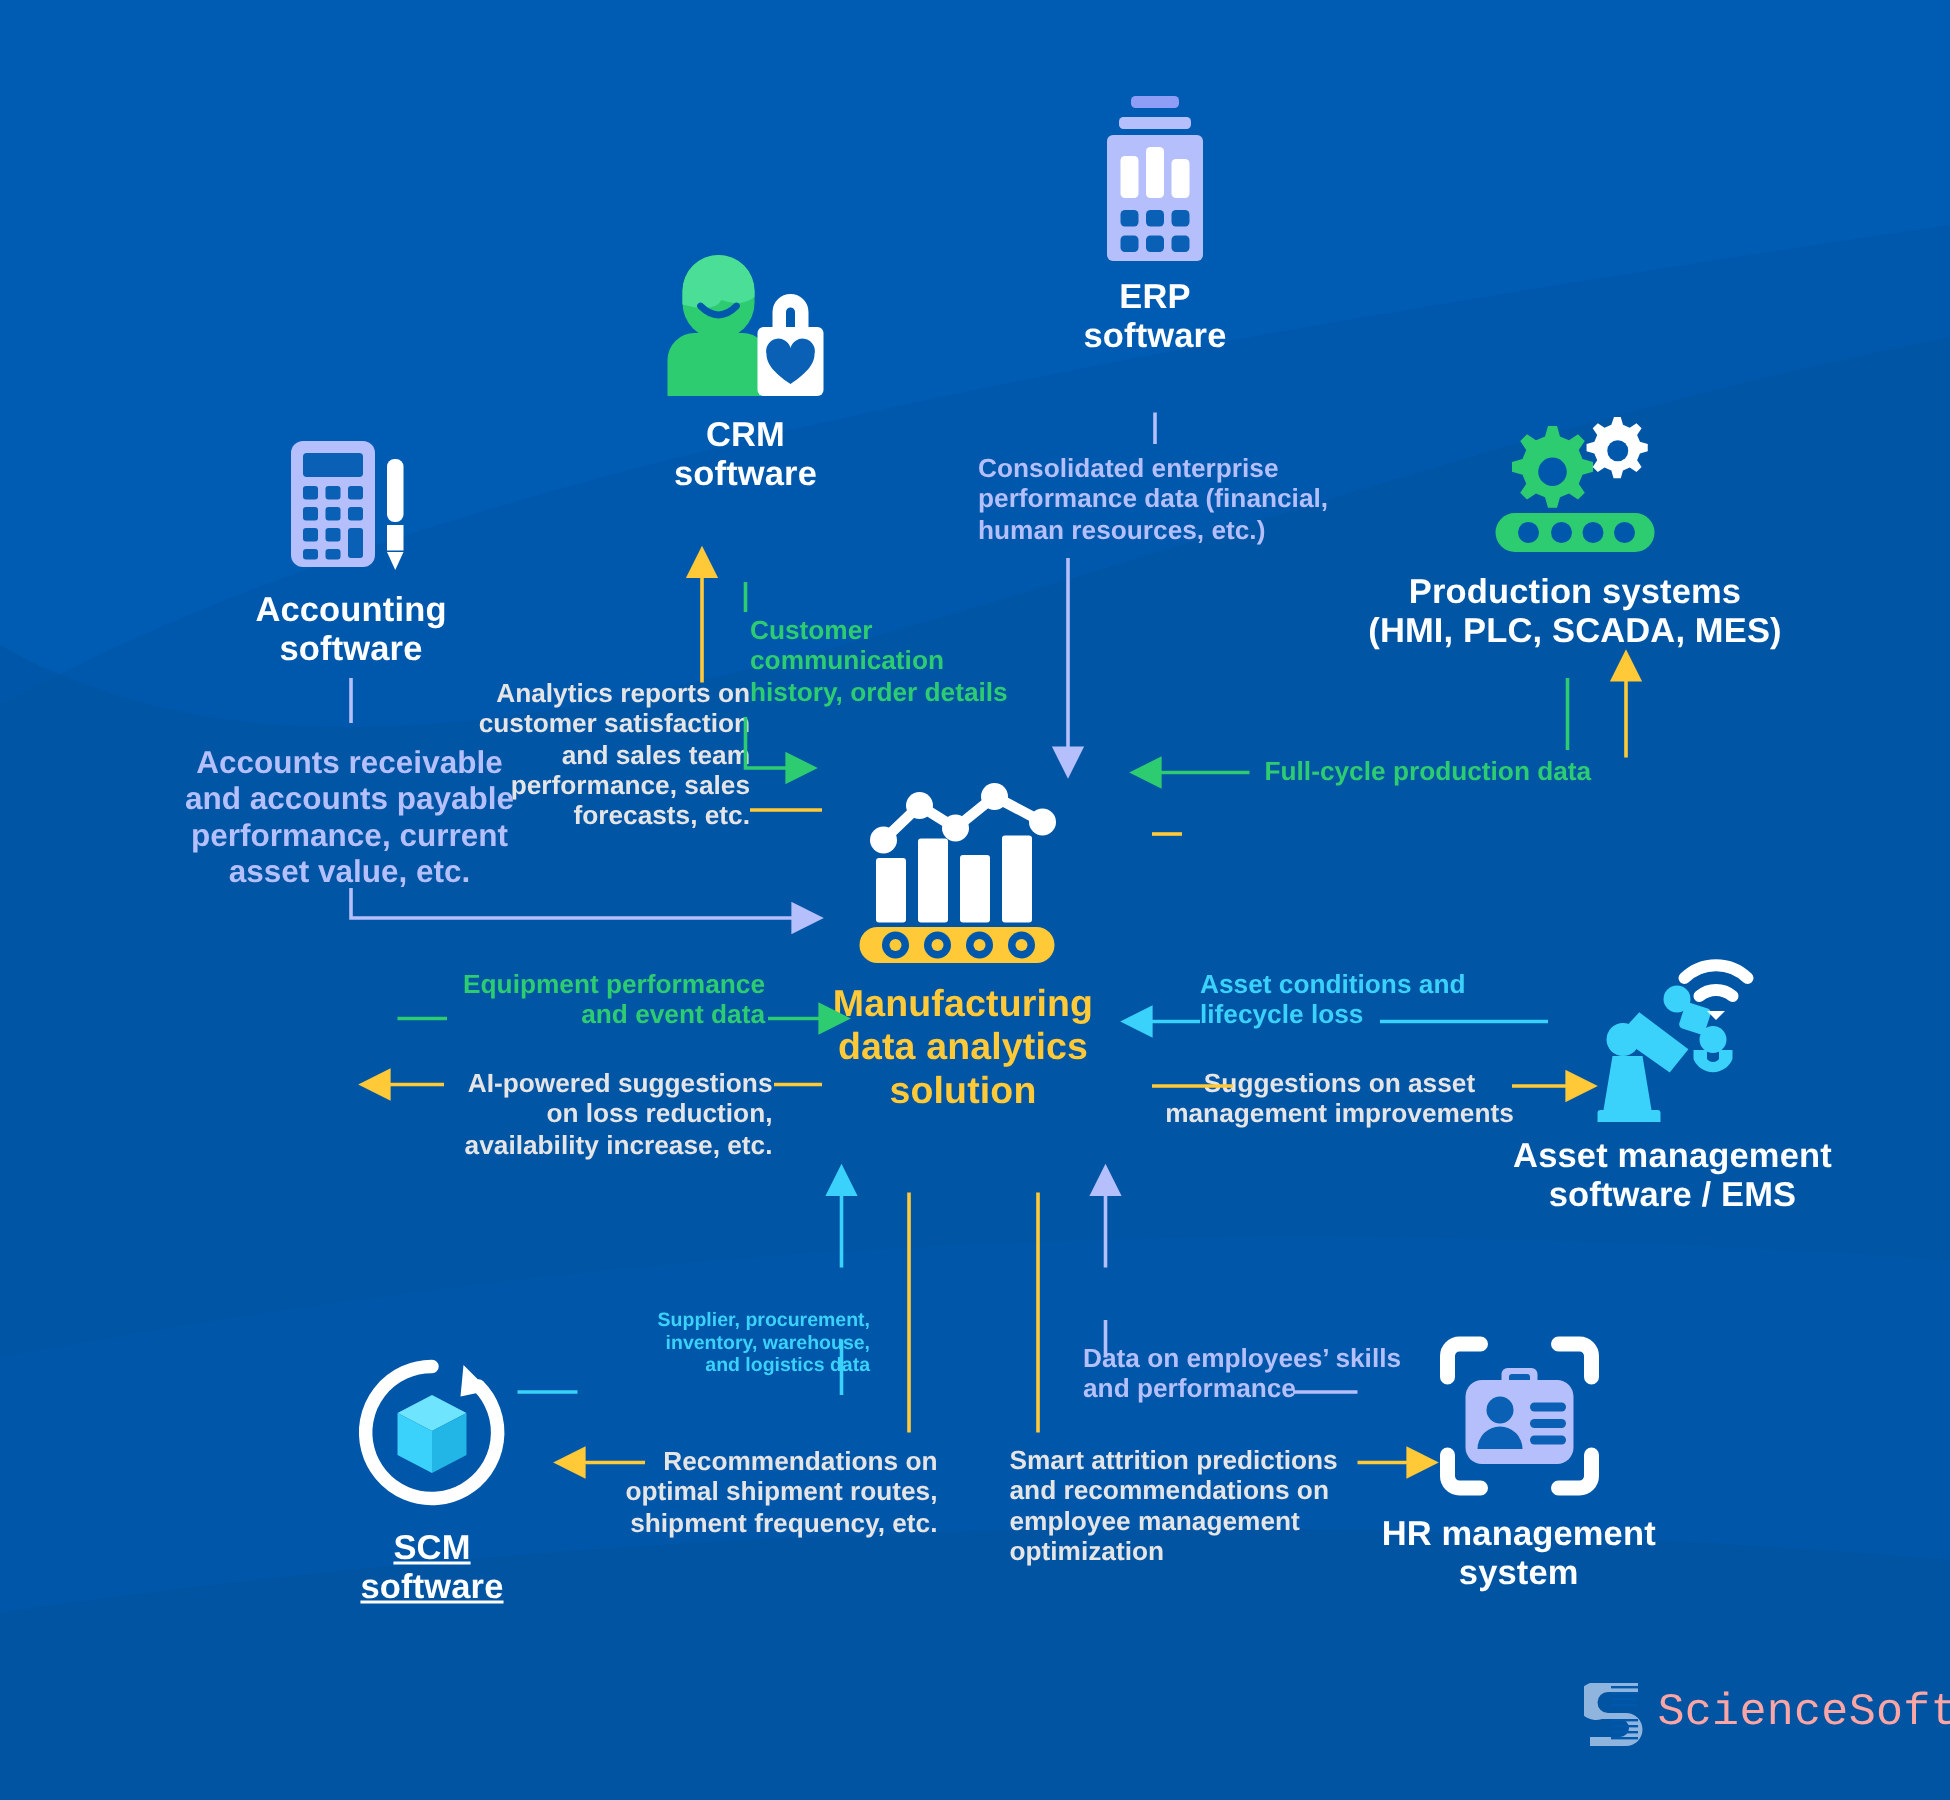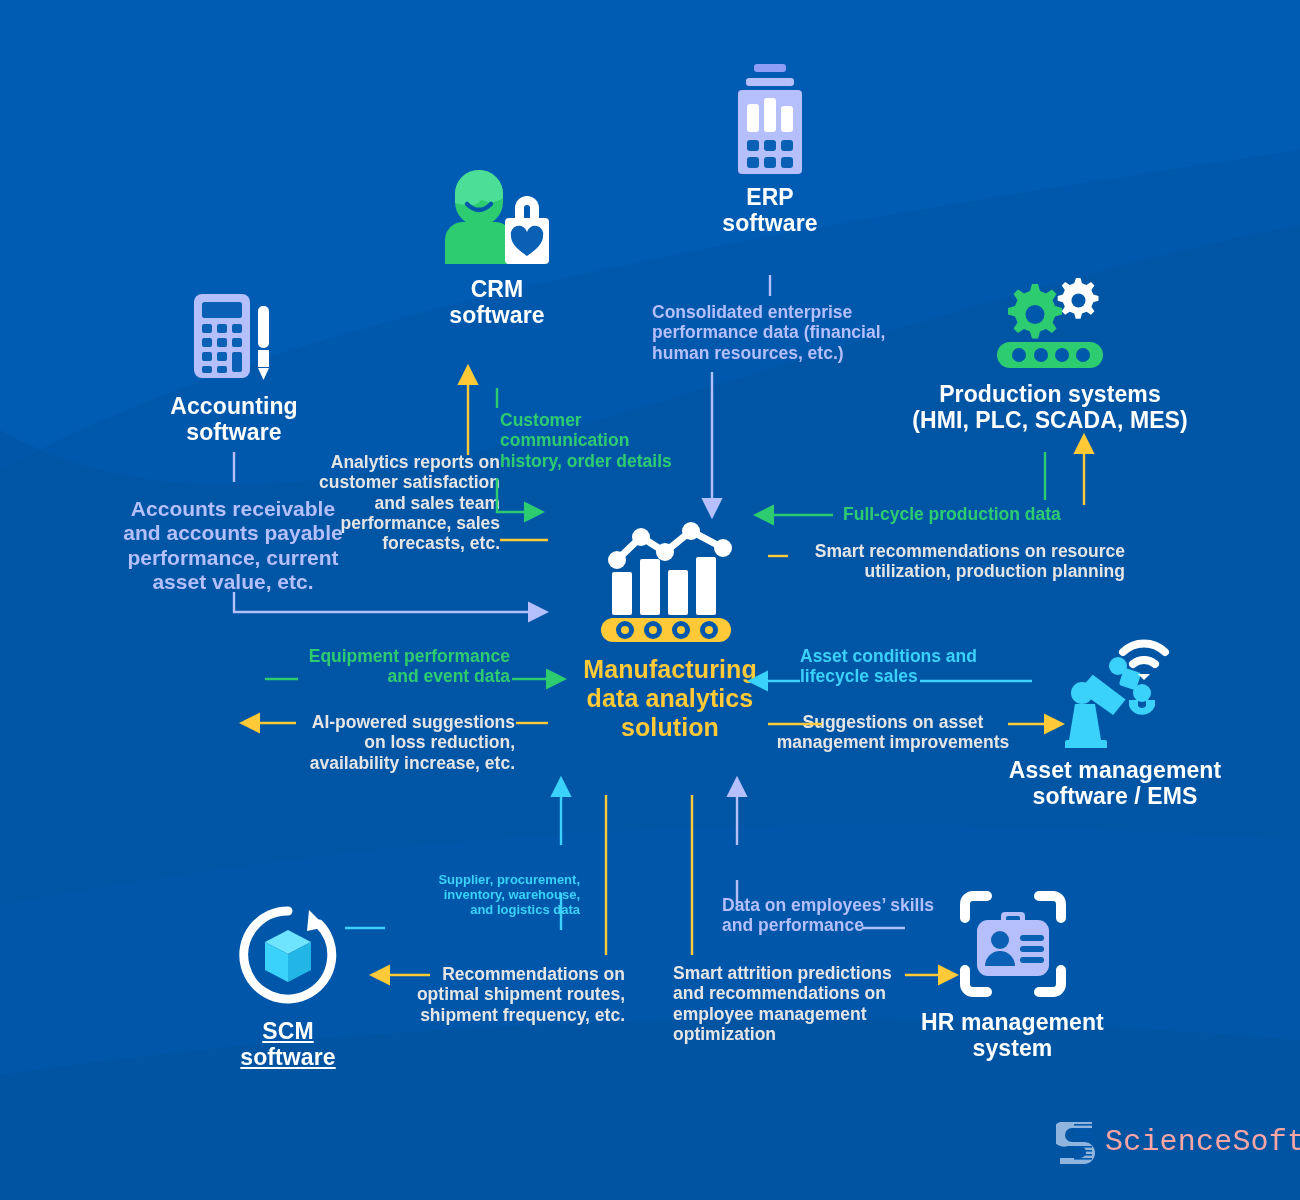--- a/index.html
+++ b/index.html
@@ -109,21 +109,21 @@
 
       <line x1="737" y1="845" x2="737" y2="795" stroke="#b4bffb" marker-end="url(#ah-lav)"></line>
       <line x1="737" y1="880" x2="737" y2="905" stroke="#b4bffb"></line>
       <line x1="862" y1="928" x2="905" y2="928" stroke="#b4bffb"></line>
 
       <line x1="692" y1="795" x2="692" y2="955" stroke="#ffc937"></line>
       <line x1="905" y1="975" x2="940" y2="975" stroke="#ffc937" marker-end="url(#ah-yel)"></line>
     </g>
   </svg>
 
-  <div class="node" style="left:540px; top:515px; width:260px;">
+  <div class="node" style="left:512px; top:515px; width:260px;">
     <svg class="icon" width="150" height="130" viewBox="0 0 150 130">
       <g fill="#ffffff">
         <polyline points="22,45 46,22 70,37 96,16 128,33" stroke="#ffffff" stroke-width="7" fill="none" stroke-linecap="round" stroke-linejoin="round"></polyline>
         <circle cx="22" cy="45" r="9"></circle>
           <circle cx="46" cy="22" r="9"></circle>
         <circle cx="70" cy="37" r="9"></circle>
           <circle cx="96" cy="16" r="9"></circle>
           <circle cx="128" cy="33" r="9"></circle>
         <rect x="17" y="57" width="20" height="43" rx="2"></rect>
         <rect x="45" y="44" width="20" height="56" rx="2"></rect>
@@ -237,22 +237,20 @@
         <circle cx="25" cy="79" r="7"></circle>
           <circle cx="47" cy="79" r="7"></circle>
         <circle cx="68" cy="79" r="7"></circle>
           <circle cx="89" cy="79" r="7"></circle>
       </g>
     </svg>
     <div class="label" style="font-size:23px; margin-top:9px; white-space:pre-line;">Production systems
 (HMI, PLC, SCADA, MES)</div>
   </div>
   <div class="cap grn l" style="left:843px; top:504px; width:300px; font-size:17.5px;">Full-cycle production data</div>
-  <div class="cap yel r" style="left:755px; top:541px; width:370px; font-size:17.5px;">Smart recommendations on resource
-utilization, production planning</div>
 
   <div class="cap yel r" style="left:280px; top:712px; width:235px; font-size:17.5px;">AI-powered suggestions
 on loss reduction,
 availability increase, etc.</div>
   <div class="cap grn r" style="left:300px; top:646px; width:210px; font-size:17.5px;">Equipment performance
 and event data</div>
 
   <div class="node" style="left:990px; top:636px; width:250px;">
     <svg class="icon" width="112" height="112" viewBox="0 0 112 112">
       <g fill="#3ad2fa">
@@ -268,21 +266,21 @@
       <g fill="none" stroke="#ffffff" stroke-width="8" stroke-linecap="round">
         <path d="M64,16 a30,30 0 0 1 42,0"></path>
         <path d="M74,28 a17,17 0 0 1 22,0"></path>
       </g>
       <path d="M79,38 l6,6 l6,-6 z" fill="#ffffff"></path>
     </svg>
     <div class="label" style="font-size:23px; margin-top:9px; white-space:pre-line;">Asset management
 software / EMS</div>
   </div>
   <div class="cap cyn l" style="left:800px; top:646px; width:240px; font-size:17.5px;">Asset conditions and
-lifecycle sales</div>
+lifecycle loss</div>
   <div class="cap yel c" style="left:768px; top:712px; width:250px; font-size:17.5px;">Suggestions on asset
 management improvements</div>
 
   <div class="node" style="left:200px; top:900px; width:176px;">
     <svg class="icon" width="110" height="110" viewBox="0 0 110 110">
       <path d="M55,11 a44,44 0 1 0 31,13" fill="none" stroke="#ffffff" stroke-width="9" stroke-linecap="round"></path>
       <polygon points="76,10 93,27 74,31" fill="#ffffff"></polygon>
       <g>
         <polygon points="55,30 78,42 55,54 32,42" fill="#6fe4ff"></polygon>
         <polygon points="32,42 55,54 55,82 32,70" fill="#3ad2fa"></polygon>

